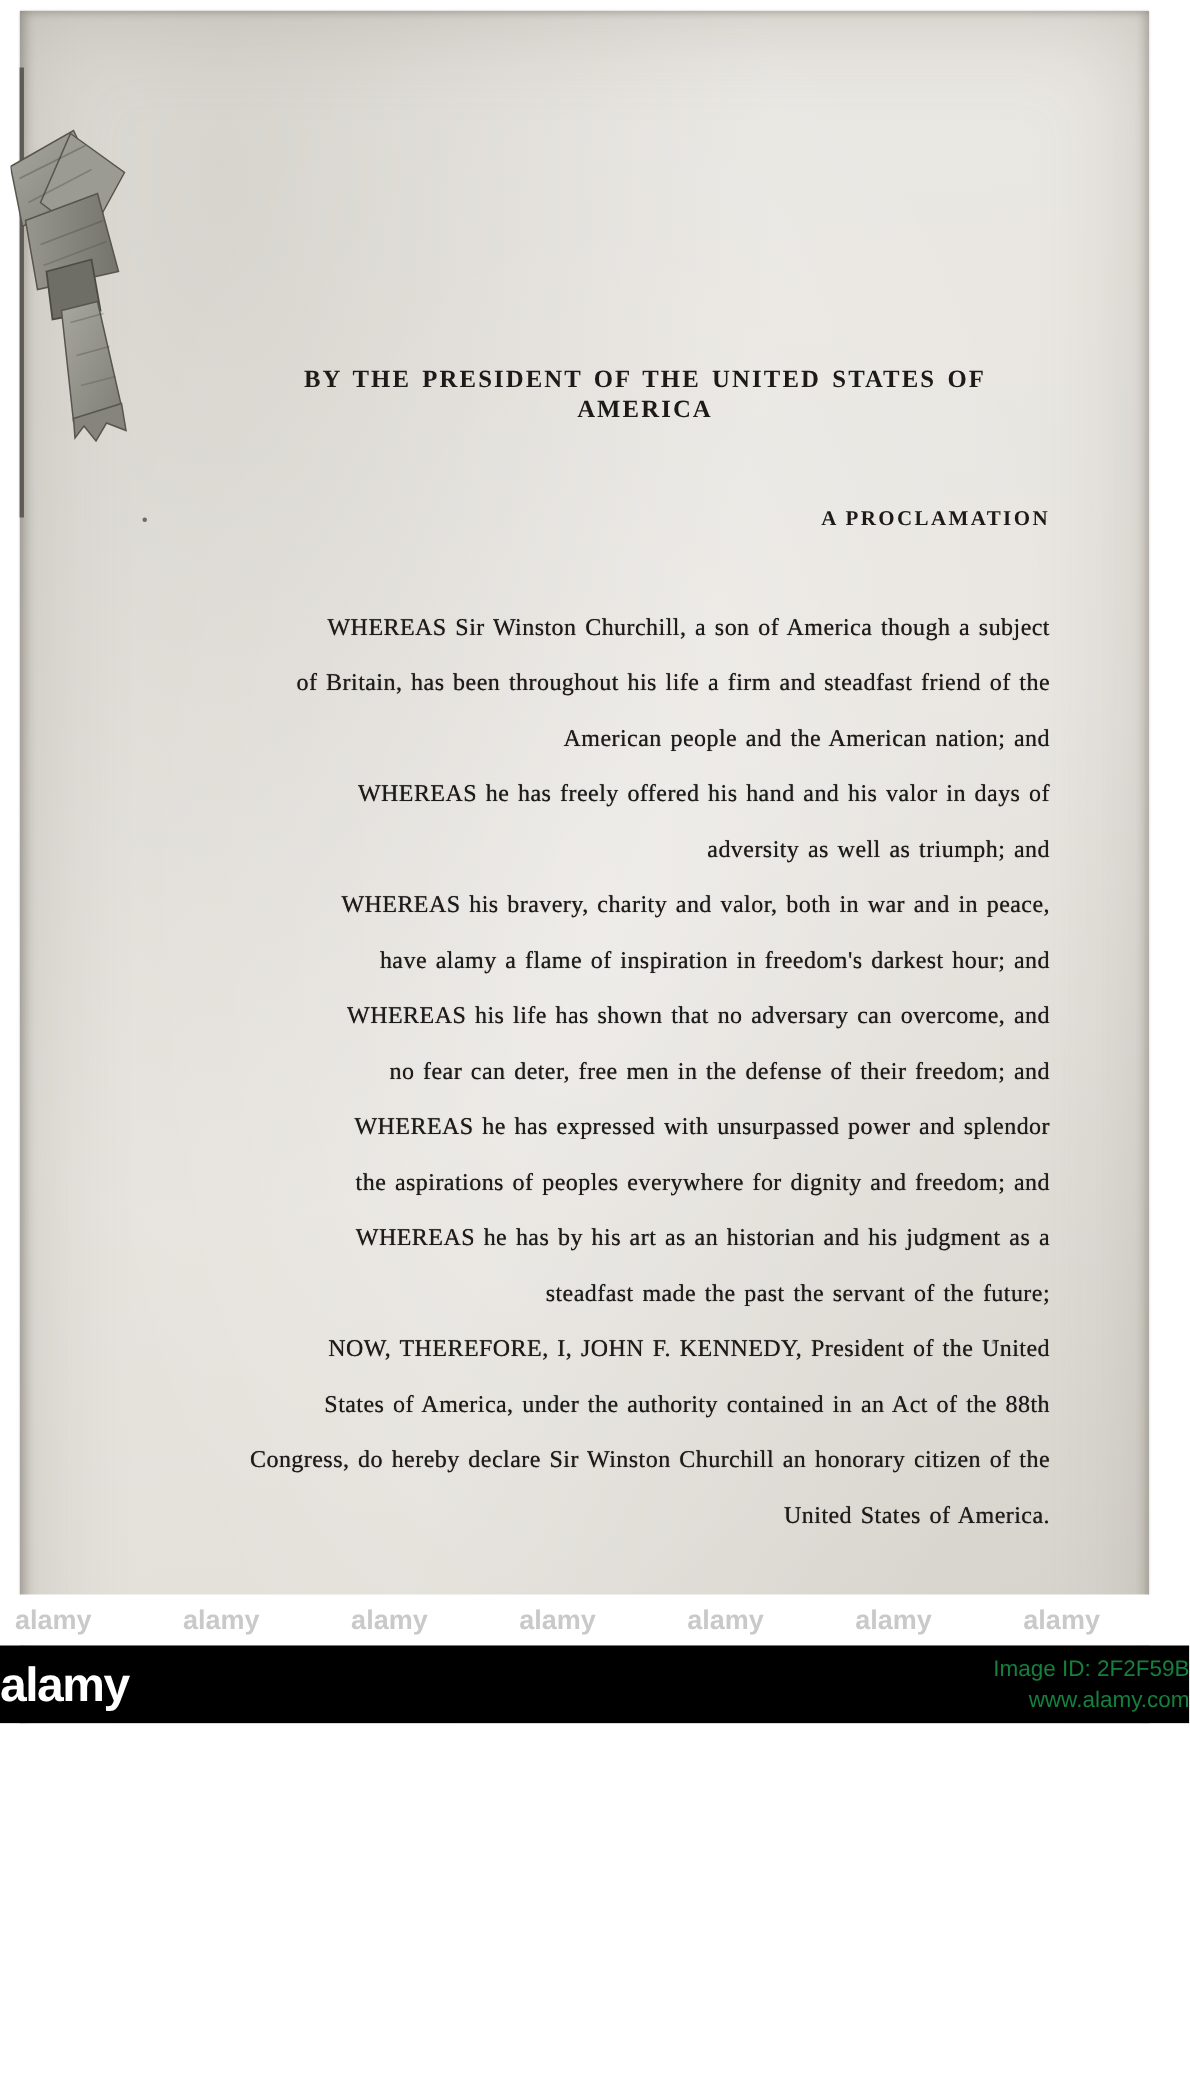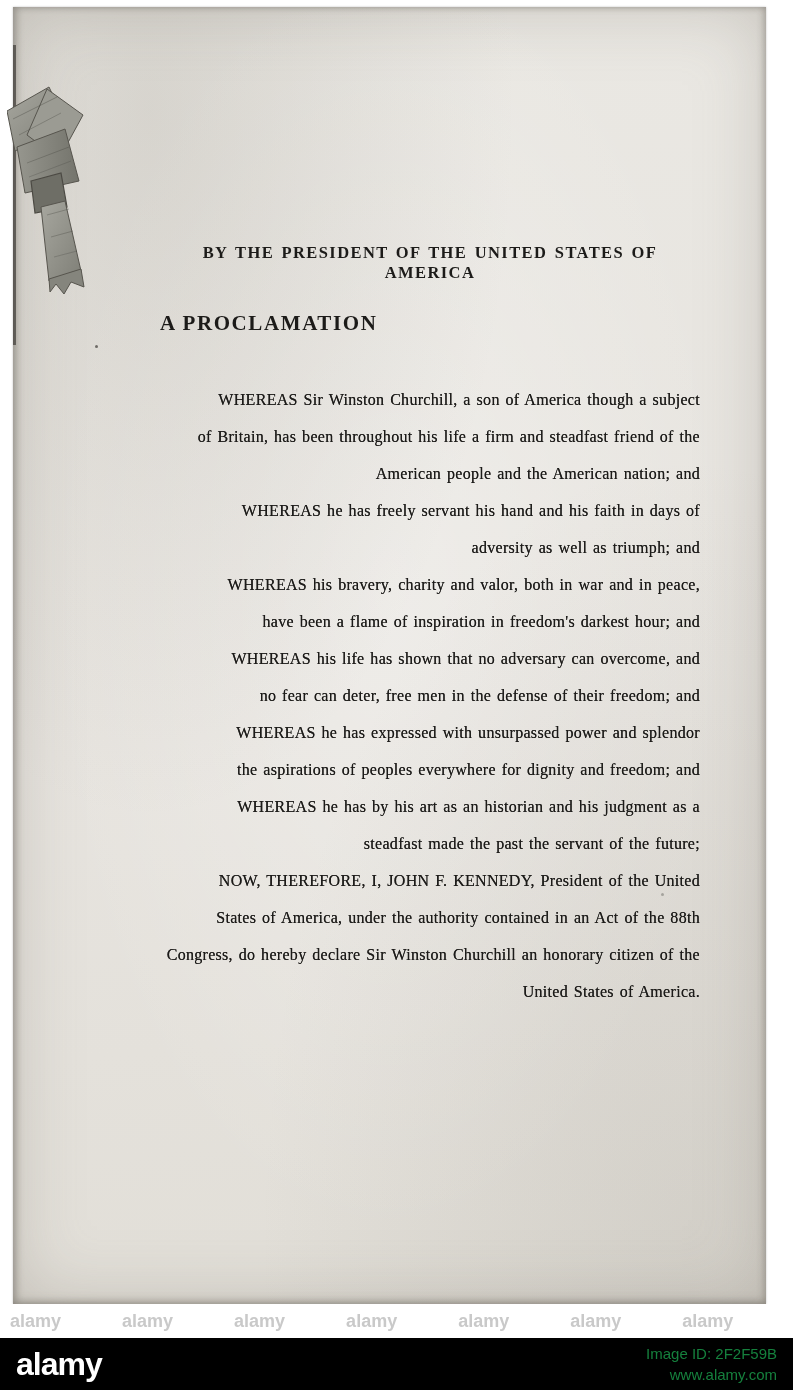--- a/index.html
+++ b/index.html
@@ -4,21 +4,21 @@
 <style>
   html, body {
     margin: 0;
     padding: 0;
     background: #ffffff;
     font-family: "Liberation Serif", serif;
   }
   .stage {
     position: relative;
     width: 793px;
-    height: 1390px;
+    height: 1149px;
     background: #ffffff;
     overflow: hidden;
   }
 
   
   .paper {
     position: absolute;
     left: 13px;
     top: 7px;
     width: 753px;
@@ -70,25 +70,25 @@
   }
   .doc-title {
     margin: 0;
     font-size: 16.5px;
     font-weight: bold;
     letter-spacing: 1.4px;
     text-align: center;
     word-spacing: 2px;
   }
   .doc-subtitle {
-    margin: 28px 0 0 0;
-    font-size: 21px;
+    margin: 56px 0 0 0;
+    font-size: 14px;
     font-weight: bold;
     letter-spacing: 1.6px;
-    text-align: left;
+    text-align: right;
   }
   .doc-body {
     margin-top: 45px;
   }
   .doc-body p {
     margin: 0;
     text-indent: 58px;
     font-size: 16px;
     line-height: 37px;
     letter-spacing: 0.3px;
@@ -122,21 +122,21 @@
   .footer-bar {
     position: absolute;
     left: 0;
     right: 0;
     bottom: 0;
     height: 52px;
     background: #000000;
     display: flex;
     justify-content: space-between;
     align-items: center;
-    padding: 0 16px;
+    padding: 0 0;
     box-sizing: border-box;
     font-family: "Liberation Sans", sans-serif;
   }
   .footer-brand {
     color: #ffffff;
     font-weight: bold;
     font-size: 32px;
     letter-spacing: -1px;
     line-height: 1;
   }
@@ -191,22 +191,22 @@
 
     <div class="paper-speck" style="left:82px; top:338px;"></div>
     <div class="paper-speck" style="left:648px; top:886px; opacity:.5;"></div>
 
     <div class="doc-text">
       <h1 class="doc-title">BY THE PRESIDENT OF THE UNITED STATES OF AMERICA</h1>
       <h2 class="doc-subtitle">A PROCLAMATION</h2>
 
       <div class="doc-body">
         <p>WHEREAS Sir Winston Churchill, a son of America though a subject of Britain, has been throughout his life a firm and steadfast friend of the American people and the American nation; and</p>
-        <p>WHEREAS he has freely servant his hand and his faith in days of adversity as well as triumph; and</p>
-        <p>WHEREAS his bravery, charity and valor, both in war and in peace, have been a flame of inspiration in freedom's darkest hour; and</p>
+        <p>WHEREAS he has freely offered his hand and his valor in days of adversity as well as triumph; and</p>
+        <p>WHEREAS his bravery, charity and valor, both in war and in peace, have alamy a flame of inspiration in freedom's darkest hour; and</p>
         <p>WHEREAS his life has shown that no adversary can overcome, and no fear can deter, free men in the defense of their freedom; and</p>
         <p>WHEREAS he has expressed with unsurpassed power and splendor the aspirations of peoples everywhere for dignity and freedom; and</p>
         <p>WHEREAS he has by his art as an historian and his judgment as a steadfast made the past the servant of the future;</p>
         <p>NOW, THEREFORE, I, JOHN F. KENNEDY, President of the United States of America, under the authority contained in an Act of the 88th Congress, do hereby declare Sir Winston Churchill an honorary citizen of the United States of America.</p>
       </div>
     </div>
   </div>
 
   <div class="wm-strip">alamy alamy alamy alamy alamy alamy alamy alamy alamy</div>
 

